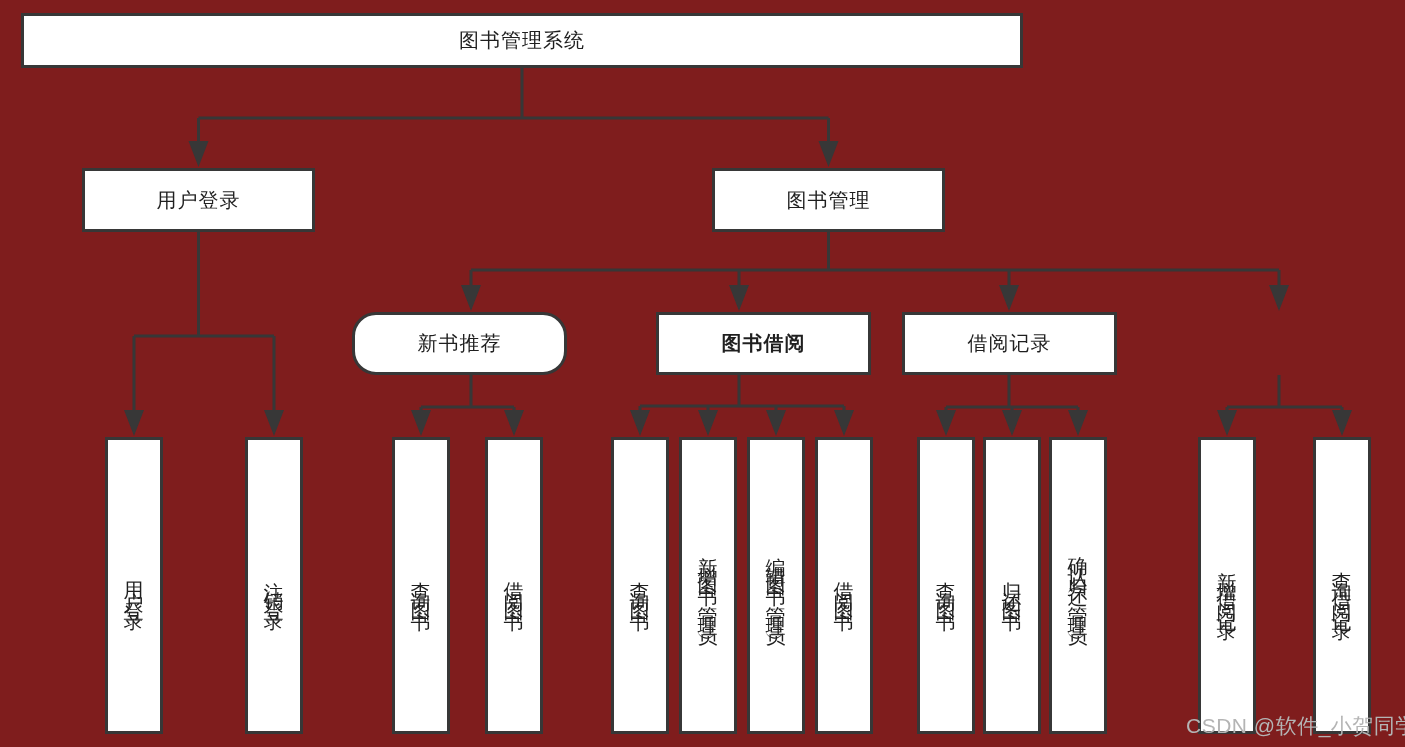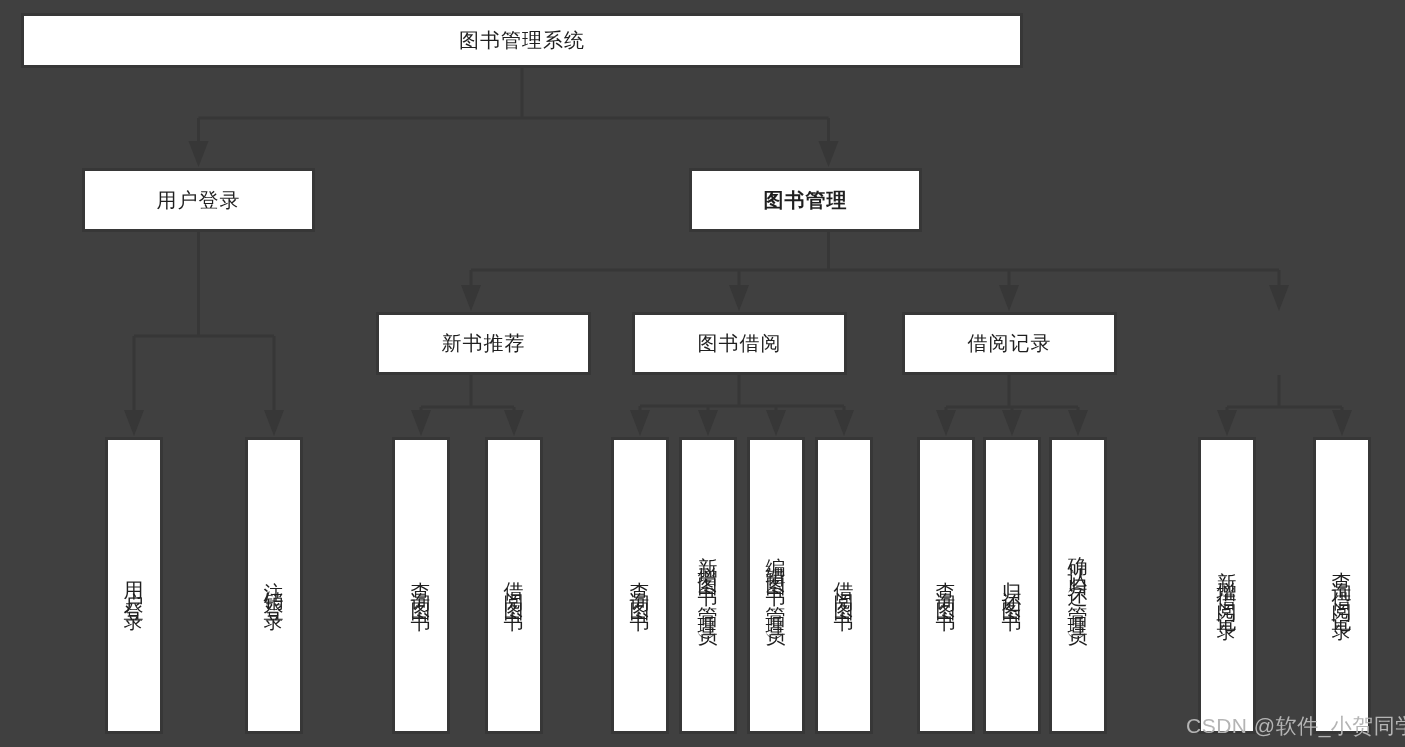--- a/index.html
+++ b/index.html
@@ -1,17 +1,17 @@
 <!DOCTYPE html>
 <html><head>
 <meta charset="utf-8">
 <style>
   html,body{margin:0;padding:0;background:#ffffff;}
   #canvas{
-    position:relative;width:1405px;height:747px;background:#404040;overflow:hidden;
+    position:relative;width:1405px;height:747px;background:#7f1d1d;overflow:hidden;
     font-family:"Liberation Sans","DejaVu Sans",sans-serif;color:#1f1f1f;
   }
   #connectors{position:absolute;left:0;top:0;z-index:0;}
   .box{
     position:absolute;box-sizing:border-box;border:3px solid #373737;background:#ffffff;
     display:flex;align-items:center;justify-content:center;z-index:1;
   }
   .hlabel{font-size:20px;letter-spacing:1px;white-space:nowrap;}
   .leaf{width:58px;top:437px;height:297px;}
   .vlabel{
@@ -48,28 +48,28 @@
              M1217 410H1237L1227 436Z M1332 410H1352L1342 436Z"></path>
   </svg>
 
   <div class="box root">
     <span class="hlabel">图书管理系统</span>
   </div>
 
   <div class="box l2" style="left:82px;">
     <span class="hlabel">用户登录</span>
   </div>
-  <div class="box l2" style="left:689px;font-weight:bold;">
+  <div class="box l2" style="left:712px;">
     <span class="hlabel">图书管理</span>
   </div>
 
-  <div class="box l3" style="left:376px;">
+  <div class="box l3" style="left:352px;border-radius:24px;">
     <span class="hlabel">新书推荐</span>
   </div>
-  <div class="box l3" style="left:632px;">
+  <div class="box l3" style="left:656px;font-weight:bold;">
     <span class="hlabel">图书借阅</span>
   </div>
   <div class="box l3" style="left:902px;">
     <span class="hlabel">借阅记录</span>
   </div>
 
   <div class="box leaf" style="left:105px;">
     <span class="vlabel">用户登录</span>
   </div>
   <div class="box leaf" style="left:245px;">

